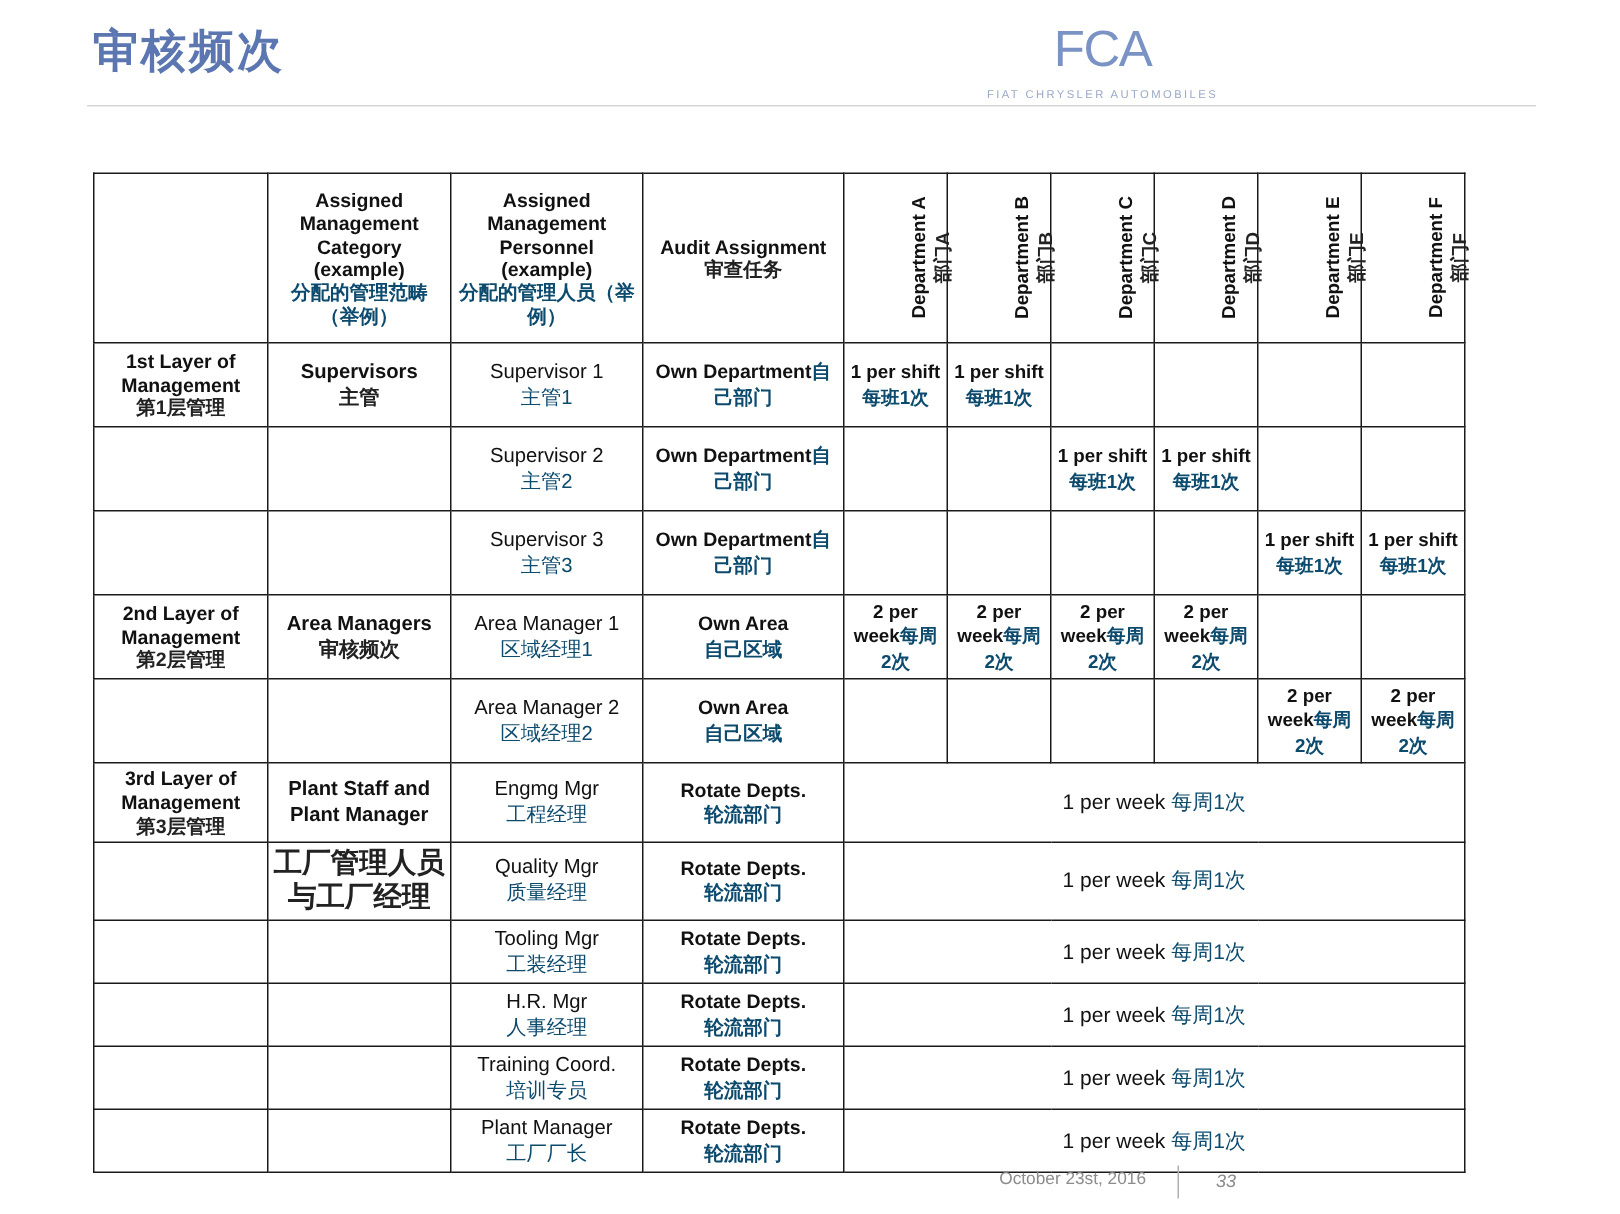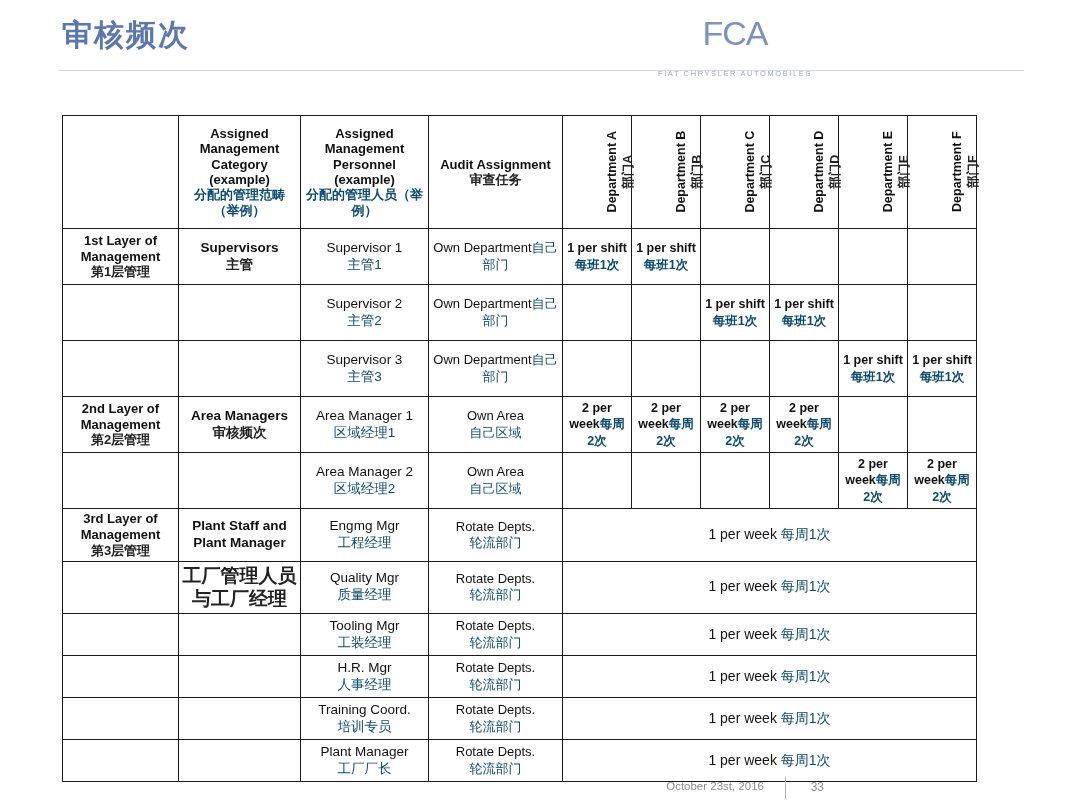--- a/index.html
+++ b/index.html
@@ -42,21 +42,21 @@
     width: 190px;
   }
   #logo-mark {
     font-size: 34px;
     font-weight: 400;
     color: #7b93c4;
     letter-spacing: -1px;
     line-height: 1;
   }
   #logo-sub {
-    margin-top: 19px;
+    margin-top: 8px;
     font-size: 7.5px;
     color: #9aa9c6;
     letter-spacing: 1.6px;
     white-space: nowrap;
   }
 
   
   #audit-table {
     position: absolute;
     left: 62px; top: 115px;
@@ -123,21 +123,21 @@
     font-weight: 700;
     line-height: 1.25;
   }
   .pers-cell {
     font-size: 13.5px;
     font-weight: 400;
     line-height: 1.25;
   }
   .audit-cell {
     font-size: 13px;
-    font-weight: 400;
+    font-weight: 700;
     line-height: 1.25;
   }
   .freq-cell {
     font-size: 12.5px;
     font-weight: 700;
     line-height: 1.3;
   }
   .freq-span {
     font-size: 14px;
     font-weight: 400;
@@ -159,20 +159,21 @@
     position: absolute;
     right: 86px; top: 777px;
     width: 1px; height: 22px;
     background: #b0b0b0;
   }
   #footer-page {
     position: absolute;
     right: 48px; top: 780px;
     font-size: 12px;
     color: #8c8c8c;
+    font-style: italic;
   }
 </style>
 </head>
 <body>
 
 <div id="slide">
 
   <div id="slide-title">审核频次</div>
   <div id="title-rule"></div>
 

